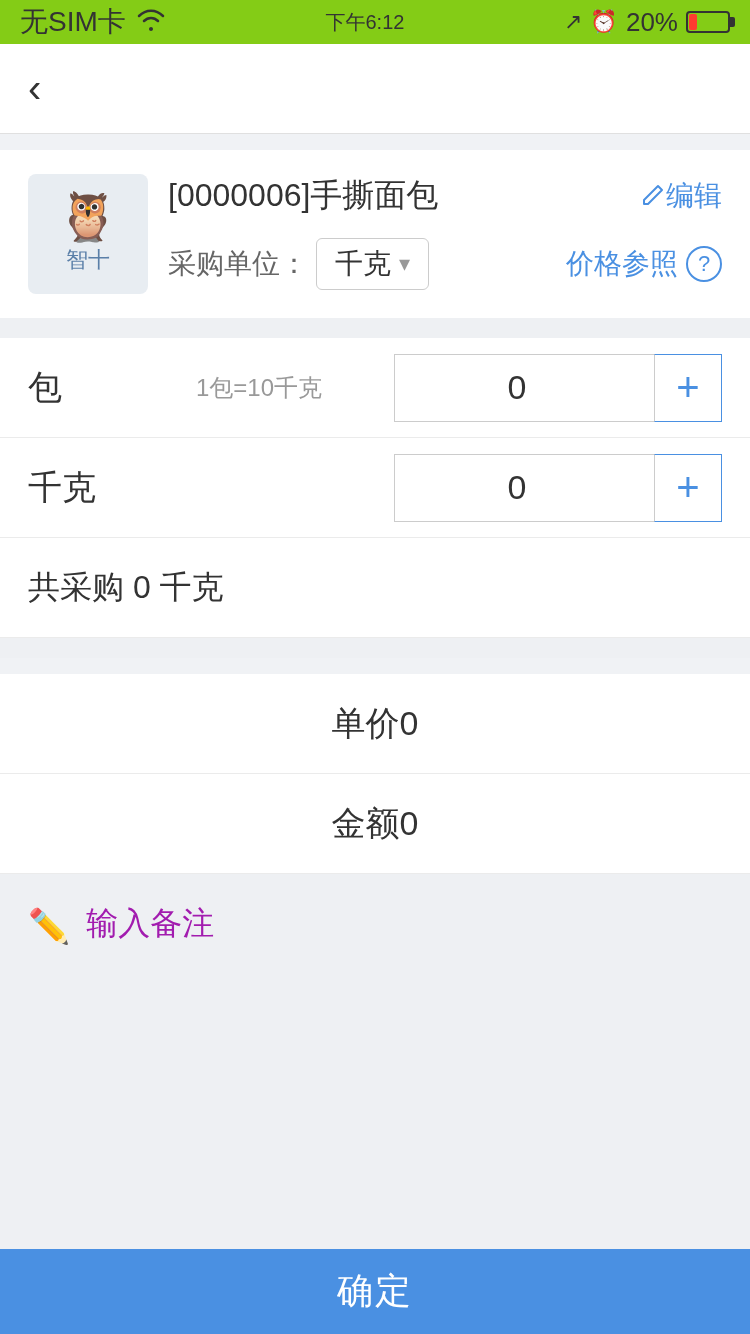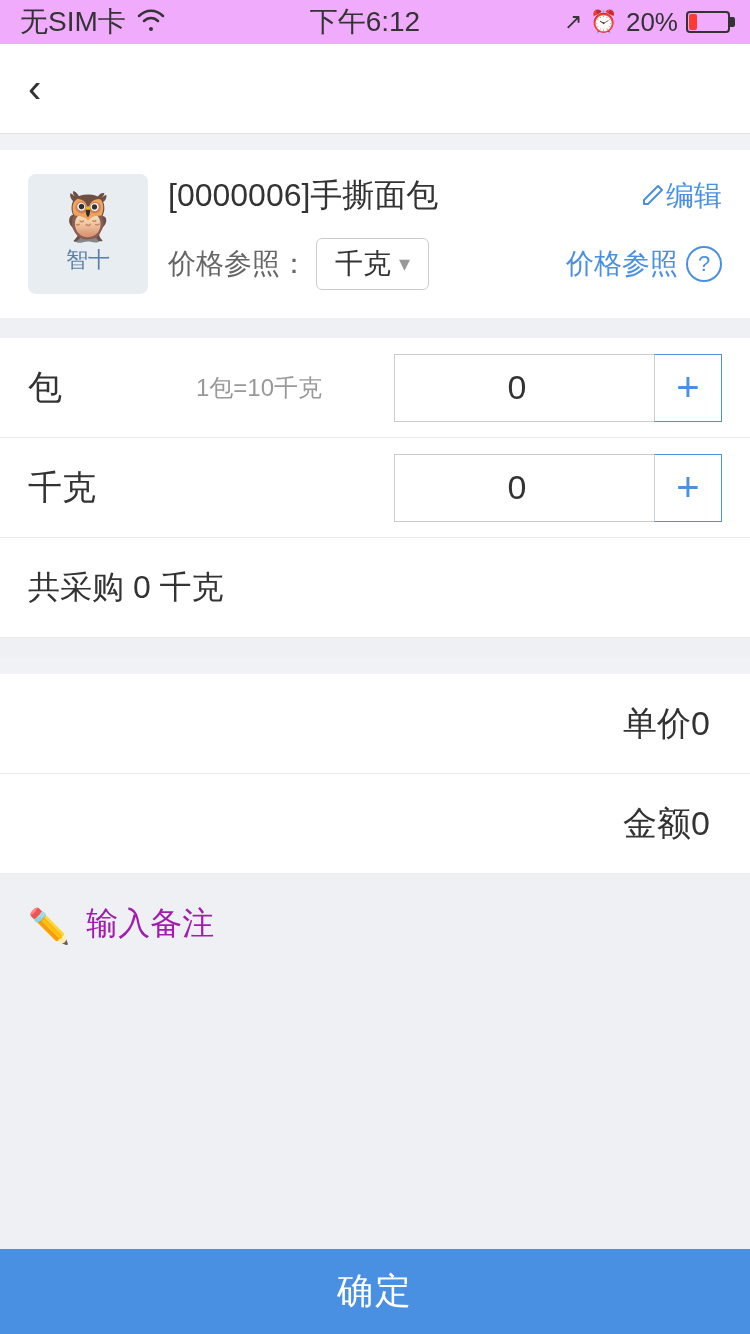--- a/index.html
+++ b/index.html
@@ -10,30 +10,30 @@
       font-family: -apple-system, "PingFang SC", "Helvetica Neue", Arial, sans-serif;
       background: #f0f2f5;
       font-size: 32px;
       color: #333;
     }
 
     
     .status-bar {
       width: 100%;
       height: 44px;
-      background: #f0abfc;
+      background: #84cc16;
       display: flex;
       align-items: center;
       justify-content: space-between;
       padding: 0 20px;
       font-size: 28px;
       color: #333;
     }
     .status-left { display: flex; align-items: center; gap: 10px; }
-    .status-center { font-size: 28px; font-weight: 500; }
+    .status-center { font-size: 20px; font-weight: 500; }
     .status-right { display: flex; align-items: center; gap: 8px; font-size: 26px; }
     .battery-icon {
       display: inline-block;
       width: 44px; height: 22px;
       border: 2px solid #333;
       border-radius: 4px;
       position: relative;
     }
     .battery-icon::after {
       content: '';
@@ -248,21 +248,21 @@
     }
 
     
     .price-section {
       background: #fff;
       margin-top: 16px;
     }
     .price-row {
       display: flex;
       align-items: center;
-      justify-content: flex-end;
+      justify-content: center;
       padding: 0 40px;
       height: 100px;
       border-bottom: 1px solid #ebebeb;
     }
     .price-row-label {
       font-size: 34px;
       color: #333;
     }
     .price-row-value {
       font-size: 34px;
@@ -352,21 +352,21 @@
         <span class="product-name">[0000006]手撕面包</span>
         <span class="edit-btn">
           <svg width="28" height="28" viewBox="0 0 28 28" fill="none">
             <path d="M20 4l4 4-14 14H6v-4L20 4z" stroke="#4a90e2" stroke-width="2" fill="none" stroke-linejoin="round"></path>
           </svg>
           <span>编辑</span>
         </span>
       </div>
       <div class="unit-row">
         <div style="display:flex;align-items:center;gap:8px;">
-          <span class="unit-label">价格参照：</span>
+          <span class="unit-label">采购单位：</span>
           <div class="unit-select">
             <span>千克</span>
             <span class="arrow">▾</span>
           </div>
         </div>
         <div class="price-ref">
           <span>价格参照</span>
           <div class="help-icon">?</div>
         </div>
       </div>

